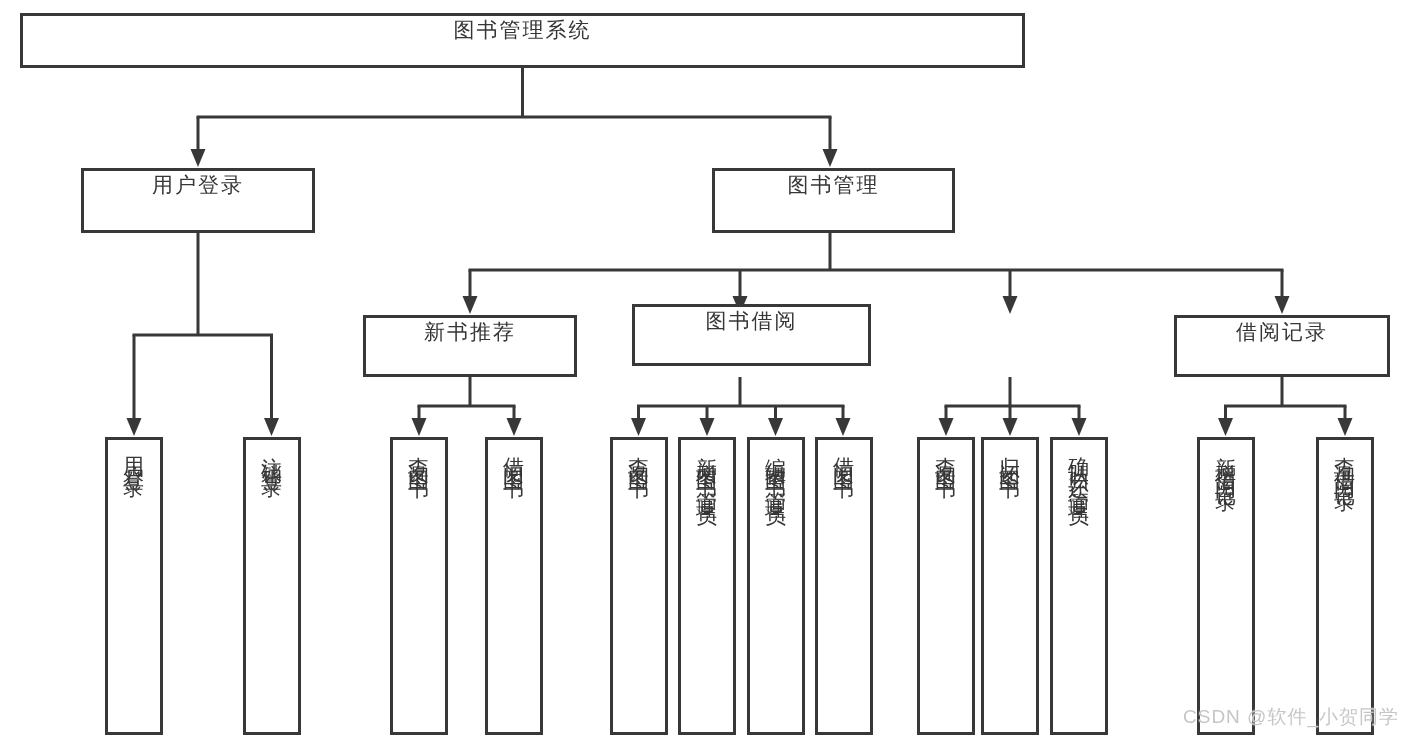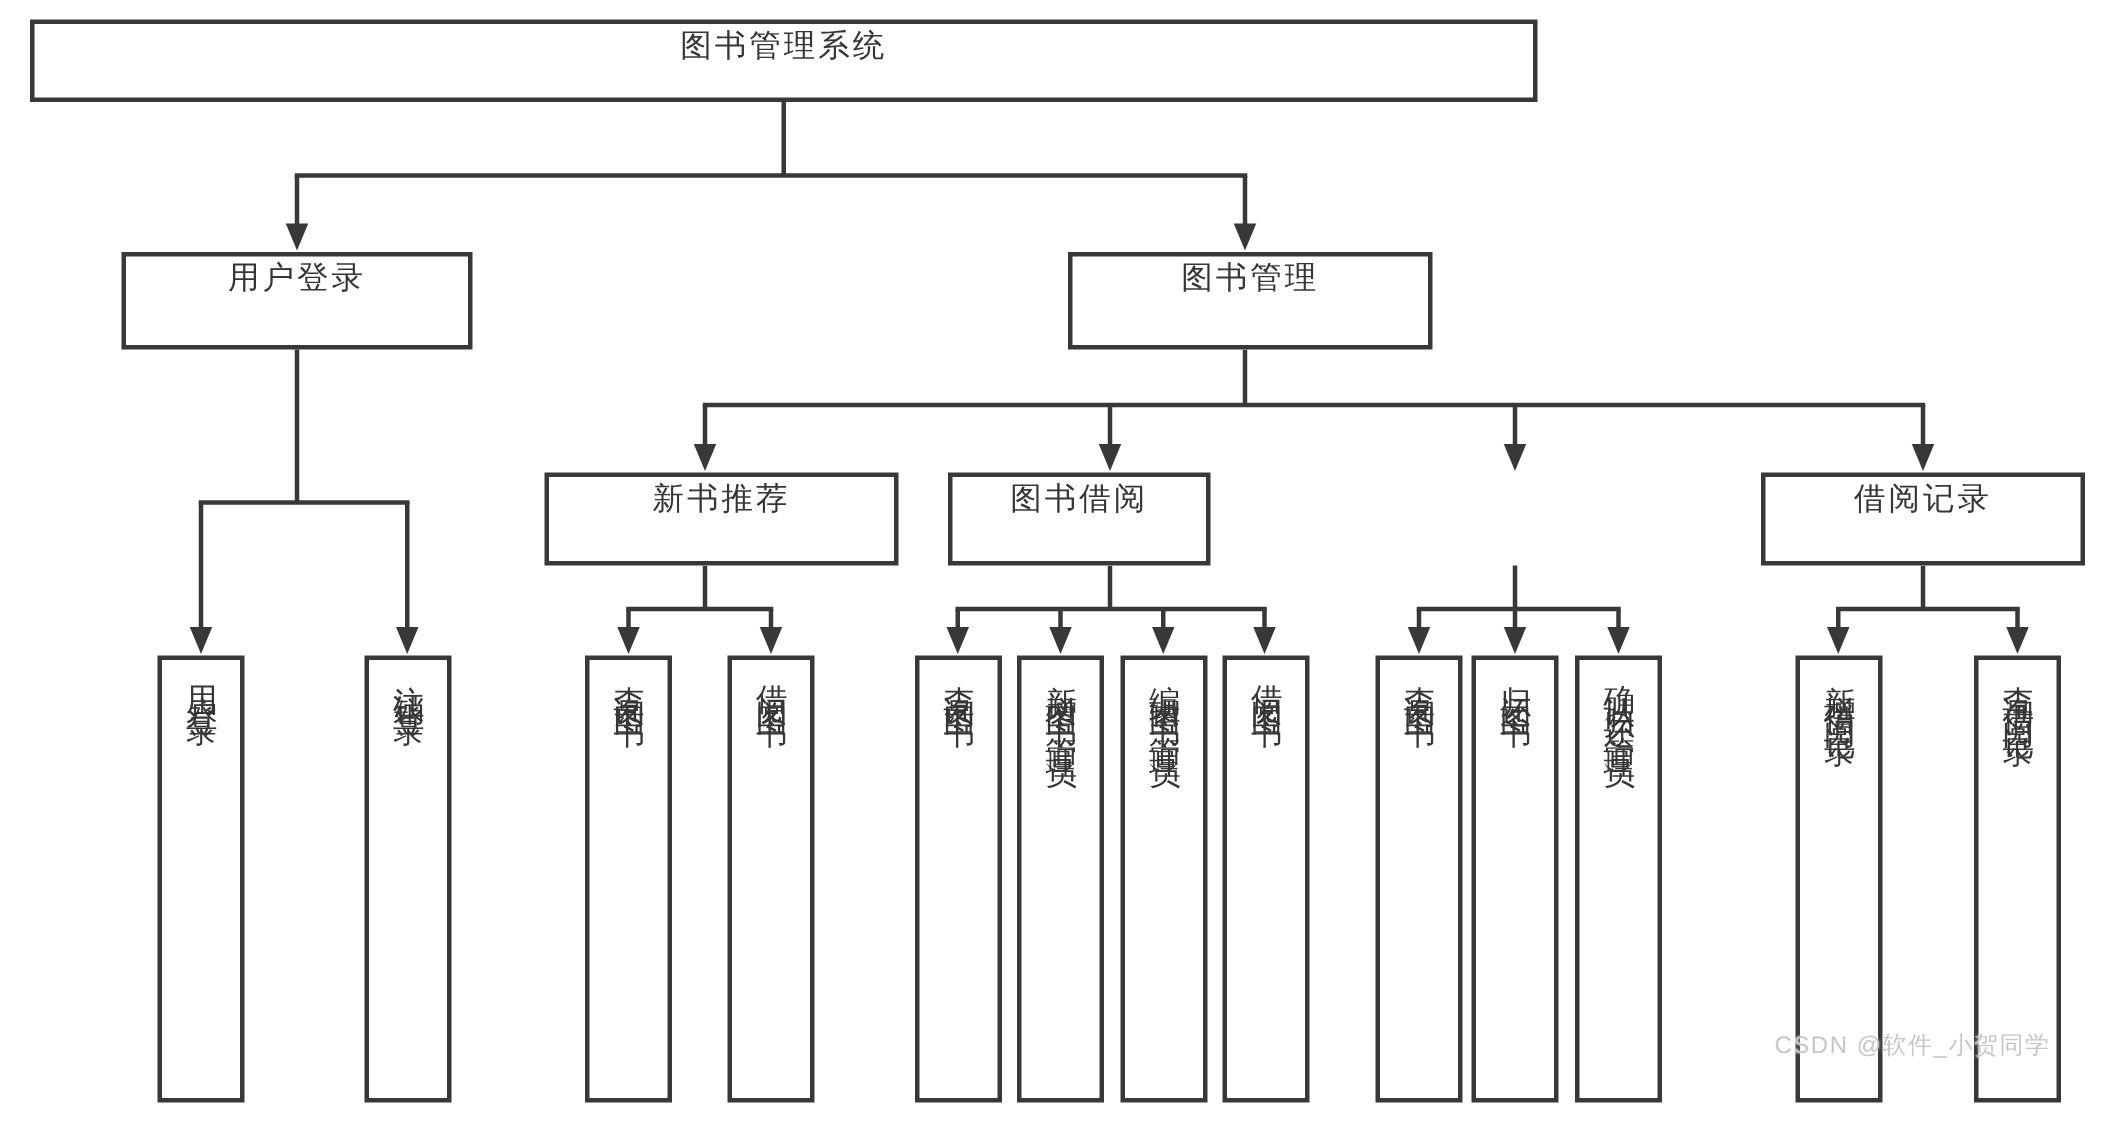--- a/index.html
+++ b/index.html
@@ -30,22 +30,22 @@
     font-size:21px;letter-spacing:2px;white-space:nowrap;
   }
   .box.v span{
     writing-mode:vertical-rl;
     text-orientation:mixed;
     font-size:21px;line-height:1;letter-spacing:7px;
     white-space:nowrap;
     margin-bottom:-7px; 
   }
   .watermark{
-    position:absolute;left:1183px;top:687px;z-index:3;
-    font-size:16px;letter-spacing:1px;
+    position:absolute;left:1183px;top:704px;z-index:3;
+    font-size:19px;letter-spacing:1px;
     color:var(--watermark,#c6c6c6);
     text-shadow:0 0 2px #ffffff;
     white-space:nowrap;
   }
 </style>
 </head>
 <body>
 
 <div class="canvas">
 
@@ -93,24 +93,24 @@
     <span>图书管理系统</span>
   </div>
 
   <div class="box h" style="left:81px;top:168px;width:234px;height:65px">
     <span>用户登录</span>
   </div>
   <div class="box h" style="left:712px;top:168px;width:243px;height:65px">
     <span>图书管理</span>
   </div>
 
-  <div class="box h" style="left:363px;top:315px;width:236px;height:62px">
+  <div class="box h" style="left:363px;top:315px;width:214px;height:62px">
     <span>新书推荐</span>
   </div>
-  <div class="box h" style="left:632px;top:315px;width:175px;height:62px">
+  <div class="box h" style="left:632px;top:304px;width:239px;height:62px">
     <span>图书借阅</span>
   </div>
   <div class="box h" style="left:1174px;top:315px;width:216px;height:62px">
     <span>借阅记录</span>
   </div>
 
   <div class="box v" style="left:105px;top:437px;width:58px;height:298px">
     <span>用户登录</span>
   </div>
   <div class="box v" style="left:243px;top:437px;width:58px;height:298px">

